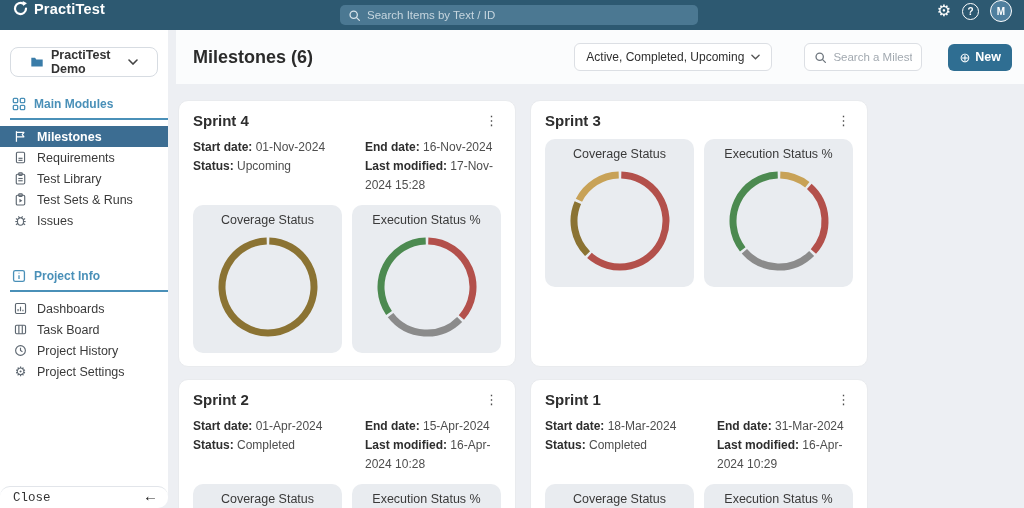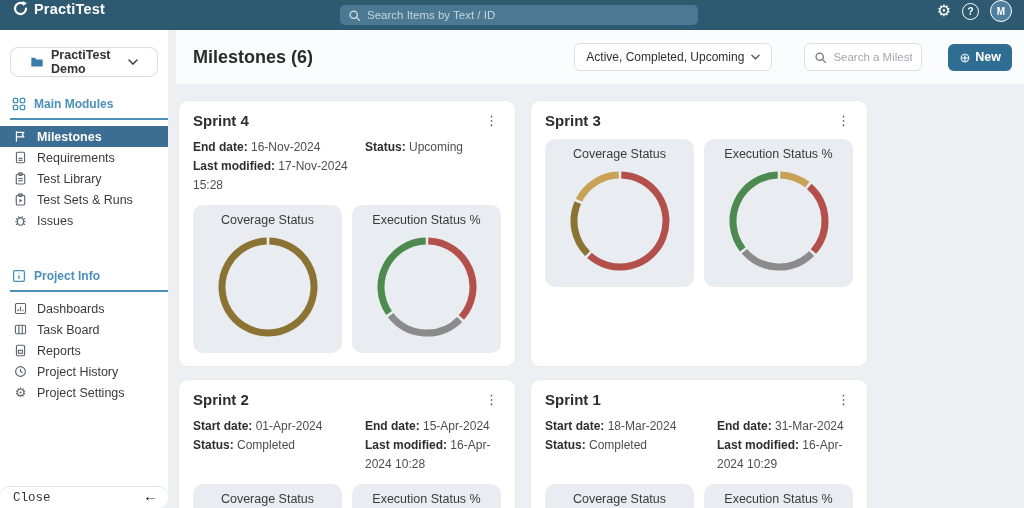--- a/index.html
+++ b/index.html
@@ -225,31 +225,20 @@
                 <line x1="10.2" y1="2.8" x2="10.2" y2="13.2"></line>
               </g>
             </svg>
         </span>
         <span>Task Board</span>
       </div>
       <div class="nav-item">
         <span class="icn">
           <svg viewBox="0 0 16 16" width="13" height="13">
               <g fill="none" stroke="currentColor" stroke-width="1.4">
-                <rect x="3" y="1.5" width="10" height="13" rx="1.5"></rect>
-                <rect x="5.5" y="7.8" width="5" height="3.6"></rect>
-              </g>
-            </svg>
-        </span>
-        <span>Reports</span>
-      </div>
-      <div class="nav-item">
-        <span class="icn">
-          <svg viewBox="0 0 16 16" width="13" height="13">
-              <g fill="none" stroke="currentColor" stroke-width="1.4">
                 <circle cx="8" cy="8" r="6"></circle>
                 <path d="M8 4.6V8l2.4 1.6"></path>
               </g>
             </svg>
         </span>
         <span>Project History</span>
       </div>
       <div class="nav-item">
         <span class="icn glyph-icn">⚙</span>
         <span>Project Settings</span>
@@ -291,20 +280,21 @@
     </div>
 
     <div class="cards">
 
       <div class="card">
         <div class="card-head">
           <span class="card-title">Sprint 4</span>
           <span class="kebab">⋮</span>
         </div>
         <div class="card-details">
+          <div><span class="dl">Start date:</span> <span class="dv">01-Nov-2024</span></div>
           <div><span class="dl">End date:</span> <span class="dv">16-Nov-2024</span></div>
           <div><span class="dl">Status:</span> <span class="dv">Upcoming</span></div>
           <div><span class="dl">Last modified:</span> <span class="dv">17-Nov-2024 15:28</span></div>
         </div>
         <div class="charts">
           <div class="chart-panel">
             <span class="chart-title">Coverage Status</span>
             <svg class="donut" width="118" height="118" viewBox="0 0 118 118">
                 <path d="M60.28 13.02 A46 46 0 1 1 57.72 13.02" fill="none" stroke="#8b7333" stroke-width="7"></path>
               </svg>

